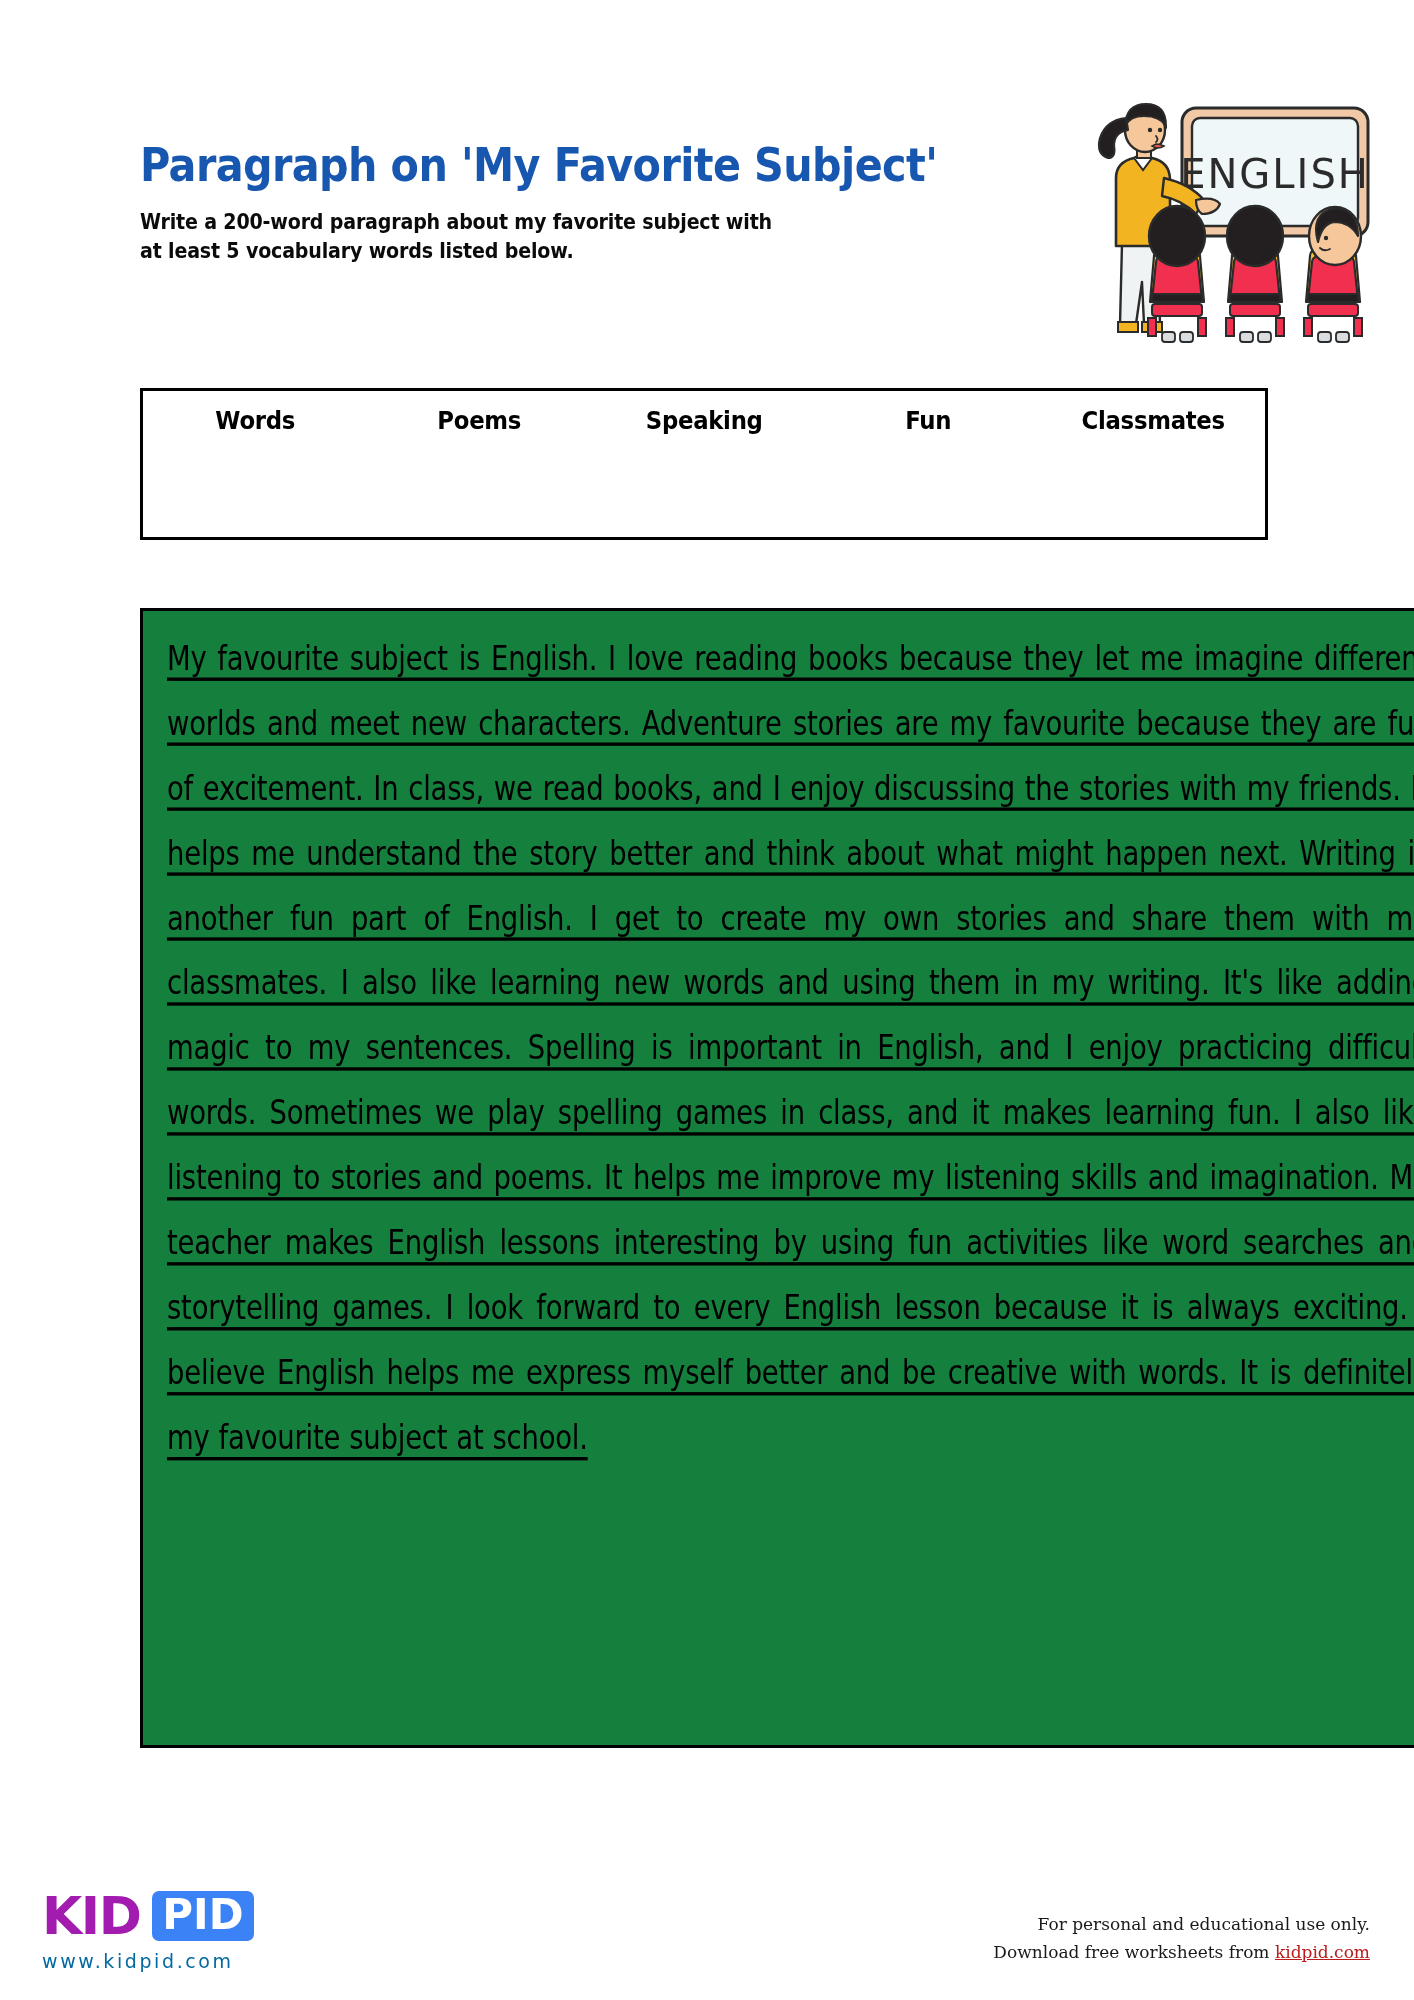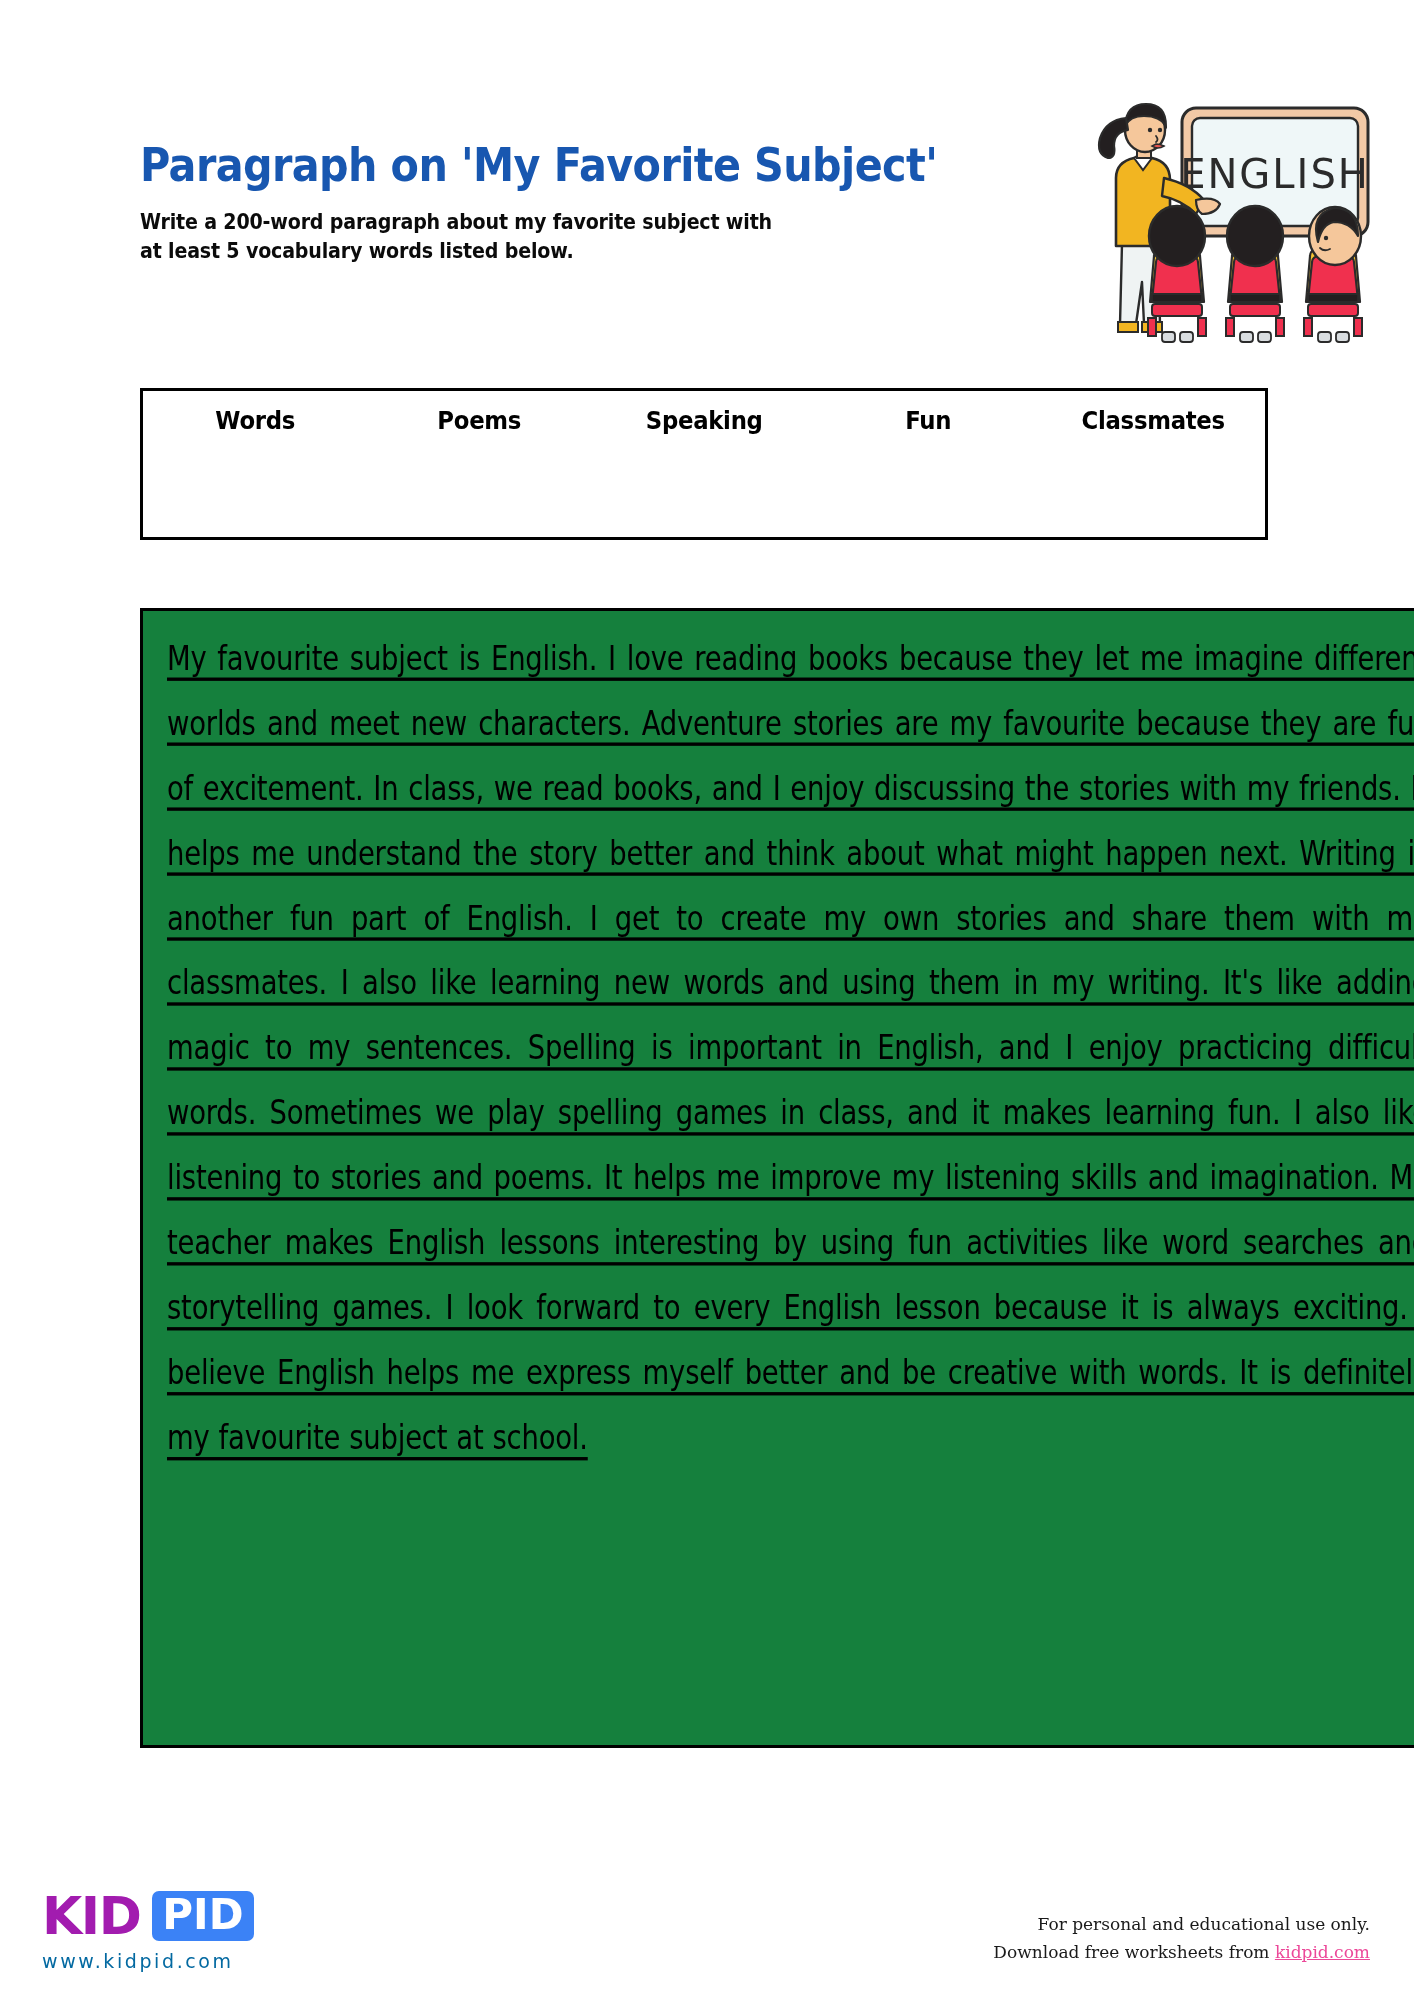--- a/index.html
+++ b/index.html
@@ -175,21 +175,21 @@
     right: 44px;
     bottom: 34px;
     text-align: right;
     font-family: "DejaVu Serif", serif;
     font-size: 17px;
     color: #1a1a1a;
     line-height: 1.65;
   }
   .footer-notes .note-line { display: block; }
   .footer-link {
-    color: #ec4899;
+    color: #b91c1c;
     text-align: center;
   }
 </style>
 </head>
 <body>
 
 <div class="page">
 
   <div class="header">
     <div class="worksheet-title">Paragraph on 'My Favorite Subject'</div>

